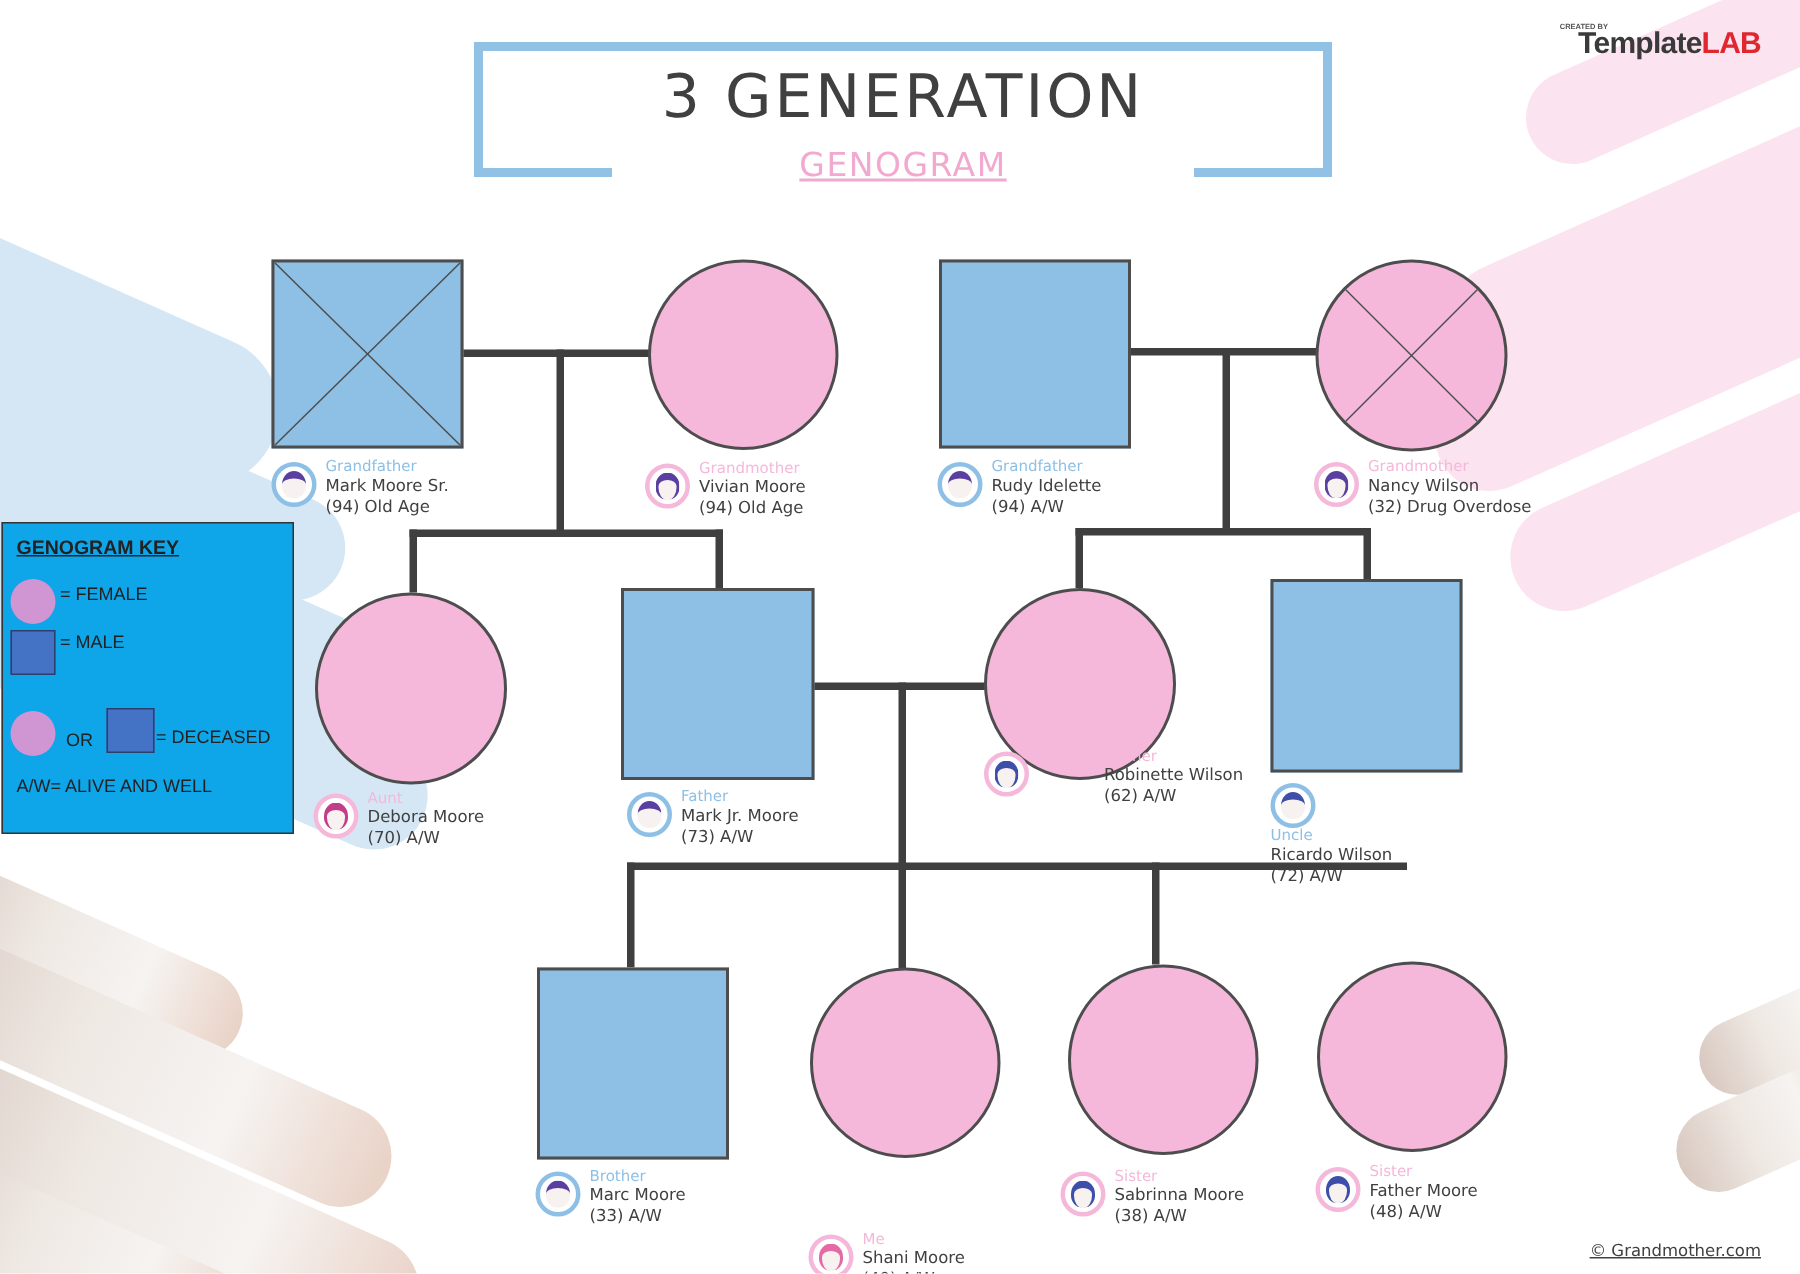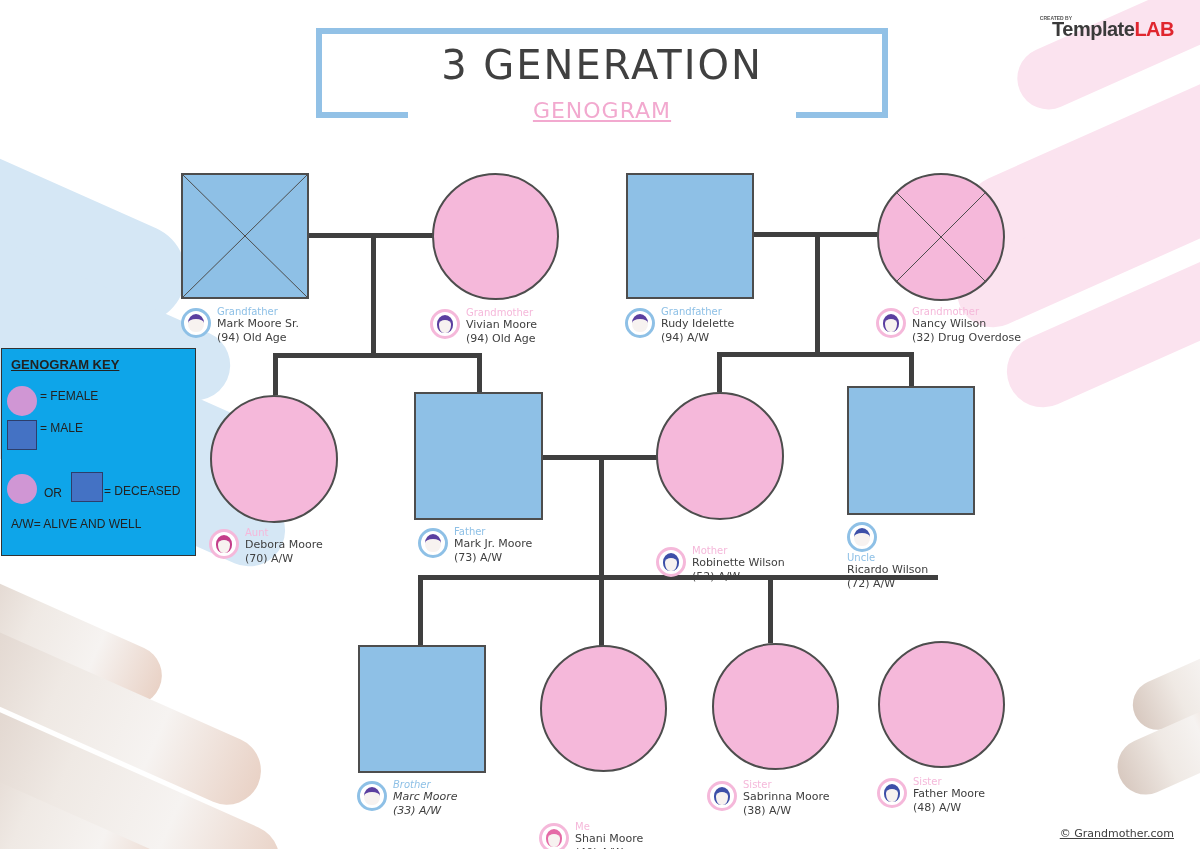--- a/index.html
+++ b/index.html
@@ -176,42 +176,42 @@
 <div class="label" style="left:418px; top:526px;">
   <div class="avatar m">
       <div class="face"></div>
     </div>
   <div class="txt">
       <div class="role m">Father</div>
       <div>Mark Jr. Moore</div>
       <div>(73) A/W</div>
     </div>
 </div>
-<div class="label" style="left:656px; top:545px;">
+<div class="label" style="left:656px; top:499px;gap:44px;">
   <div class="avatar f">
       <div class="face"></div>
     </div>
   <div class="txt">
       <div class="role f">Mother</div>
       <div>Robinette Wilson</div>
-      <div>(52) A/W</div>
+      <div>(62) A/W</div>
     </div>
 </div>
 <div class="label" style="left:847px; top:520px;flex-direction:column;">
   <div class="avatar m">
       <div class="face" style="border-top-color:#3d4fa8;"></div>
     </div>
   <div class="txt">
       <div class="role m">Uncle</div>
       <div>Ricardo Wilson</div>
       <div>(72) A/W</div>
     </div>
 </div>
 
-<div class="label" style="left:357px; top:779px;font-style:italic;">
+<div class="label" style="left:357px; top:779px;">
   <div class="avatar m">
       <div class="face"></div>
     </div>
   <div class="txt">
       <div class="role m">Brother</div>
       <div>Marc Moore</div>
       <div>(33) A/W</div>
     </div>
 </div>
 <div class="label" style="left:539px; top:821px;">

